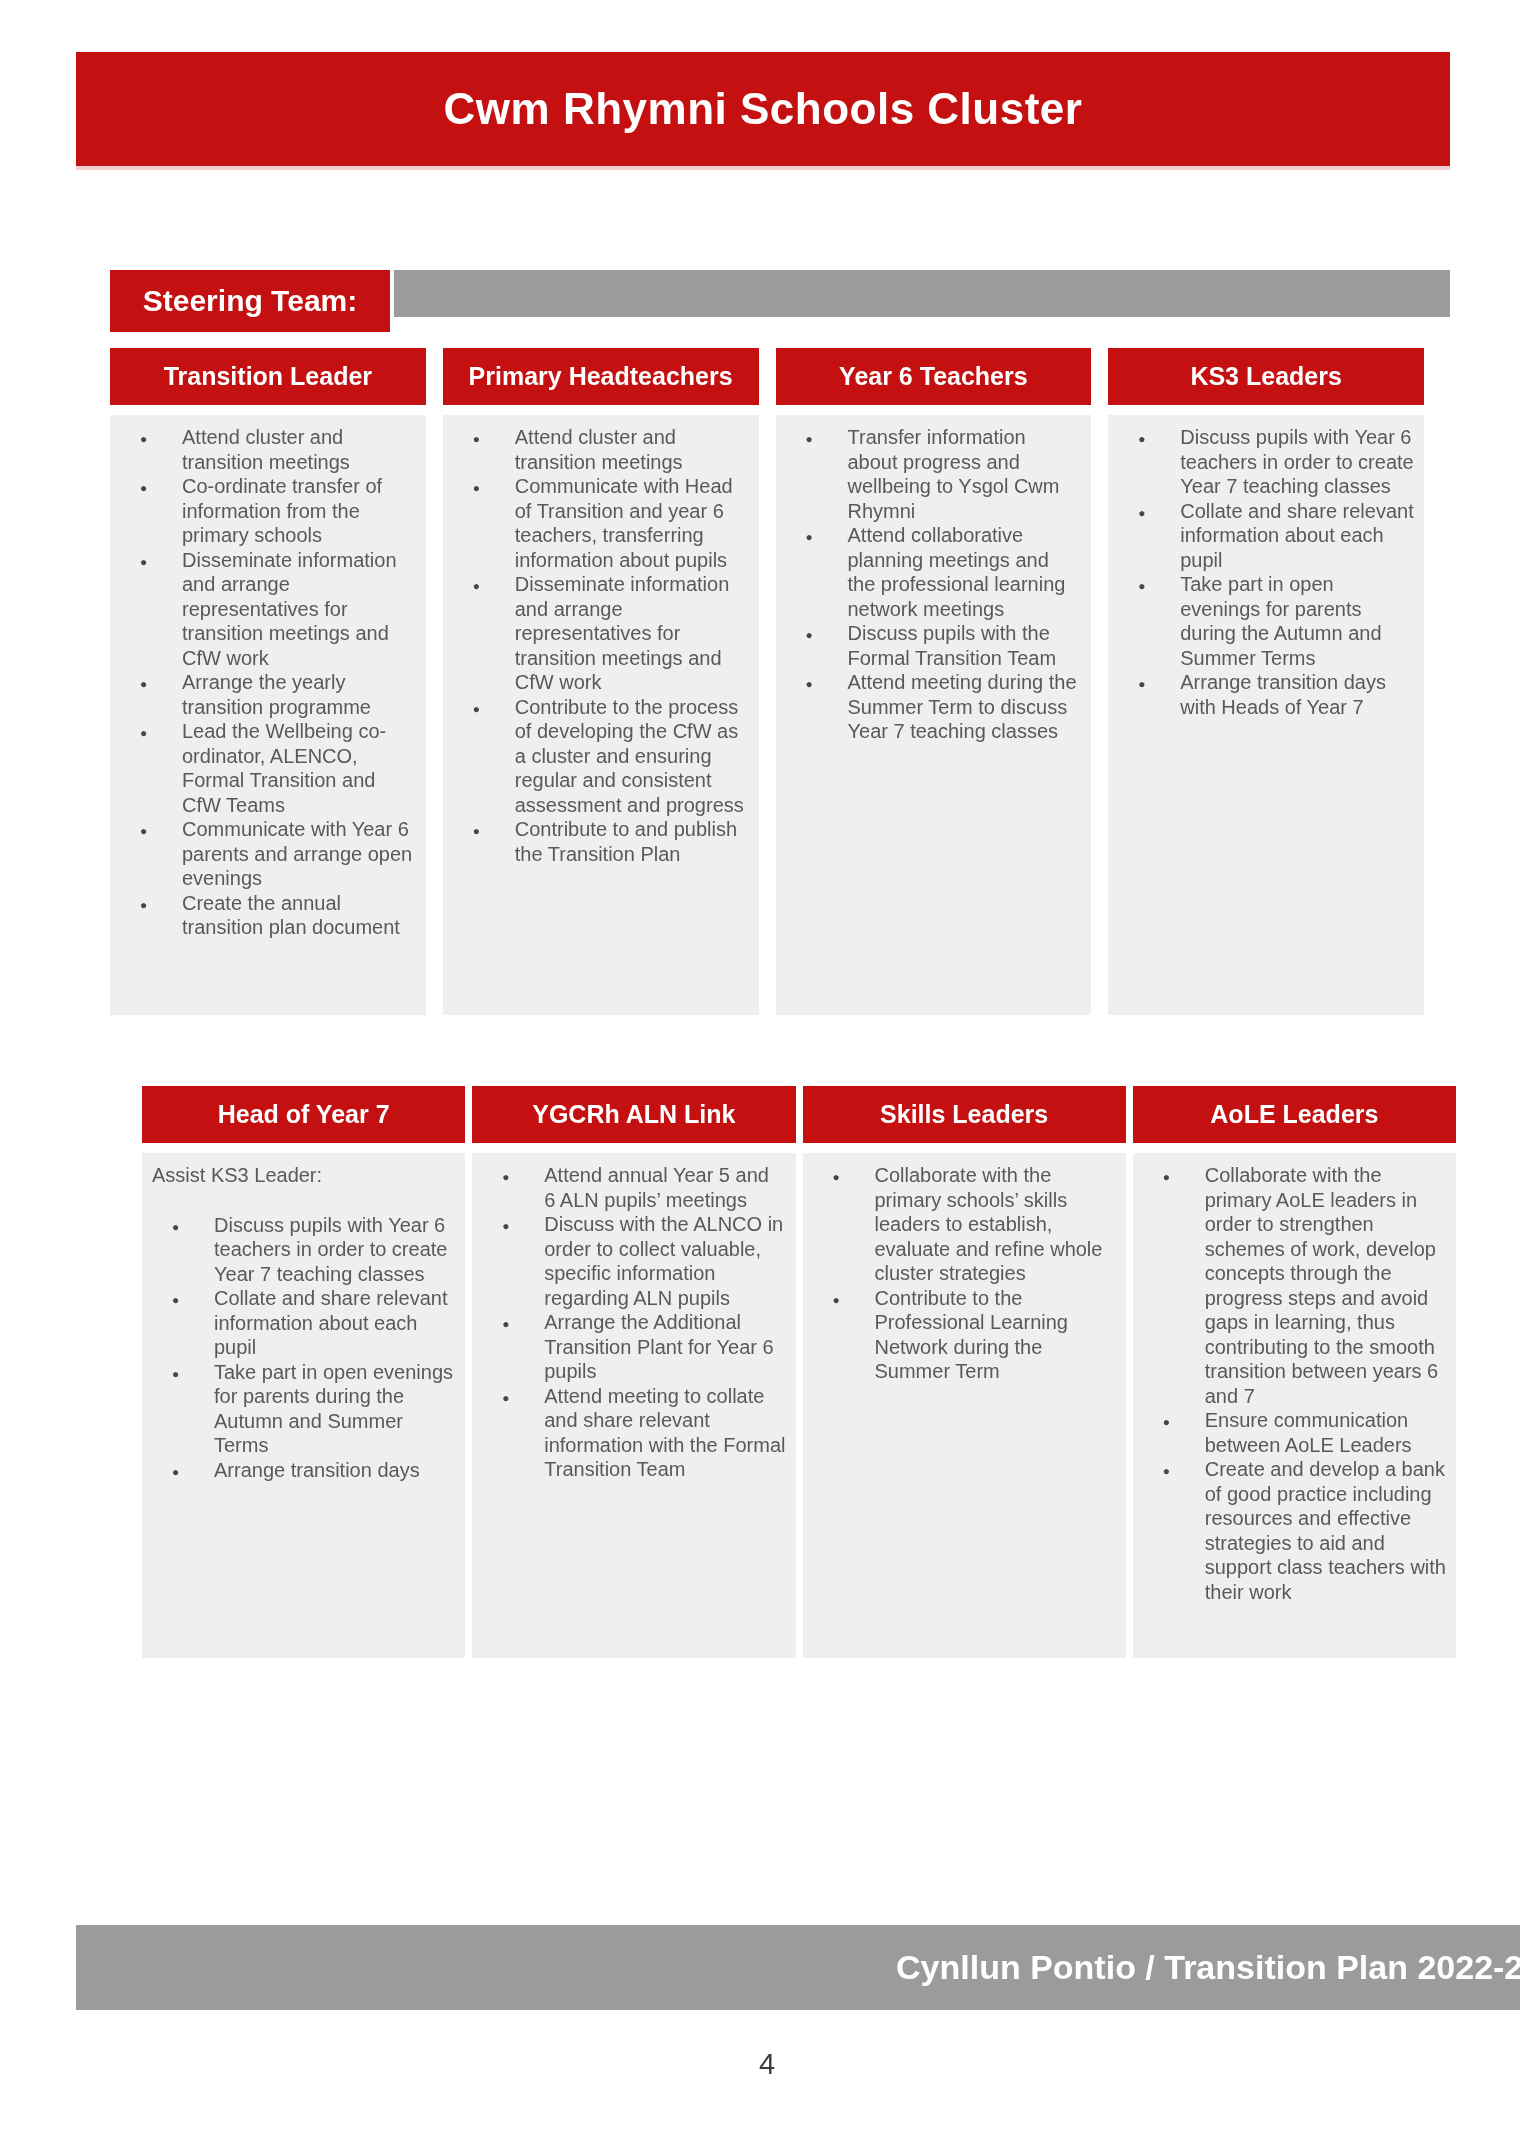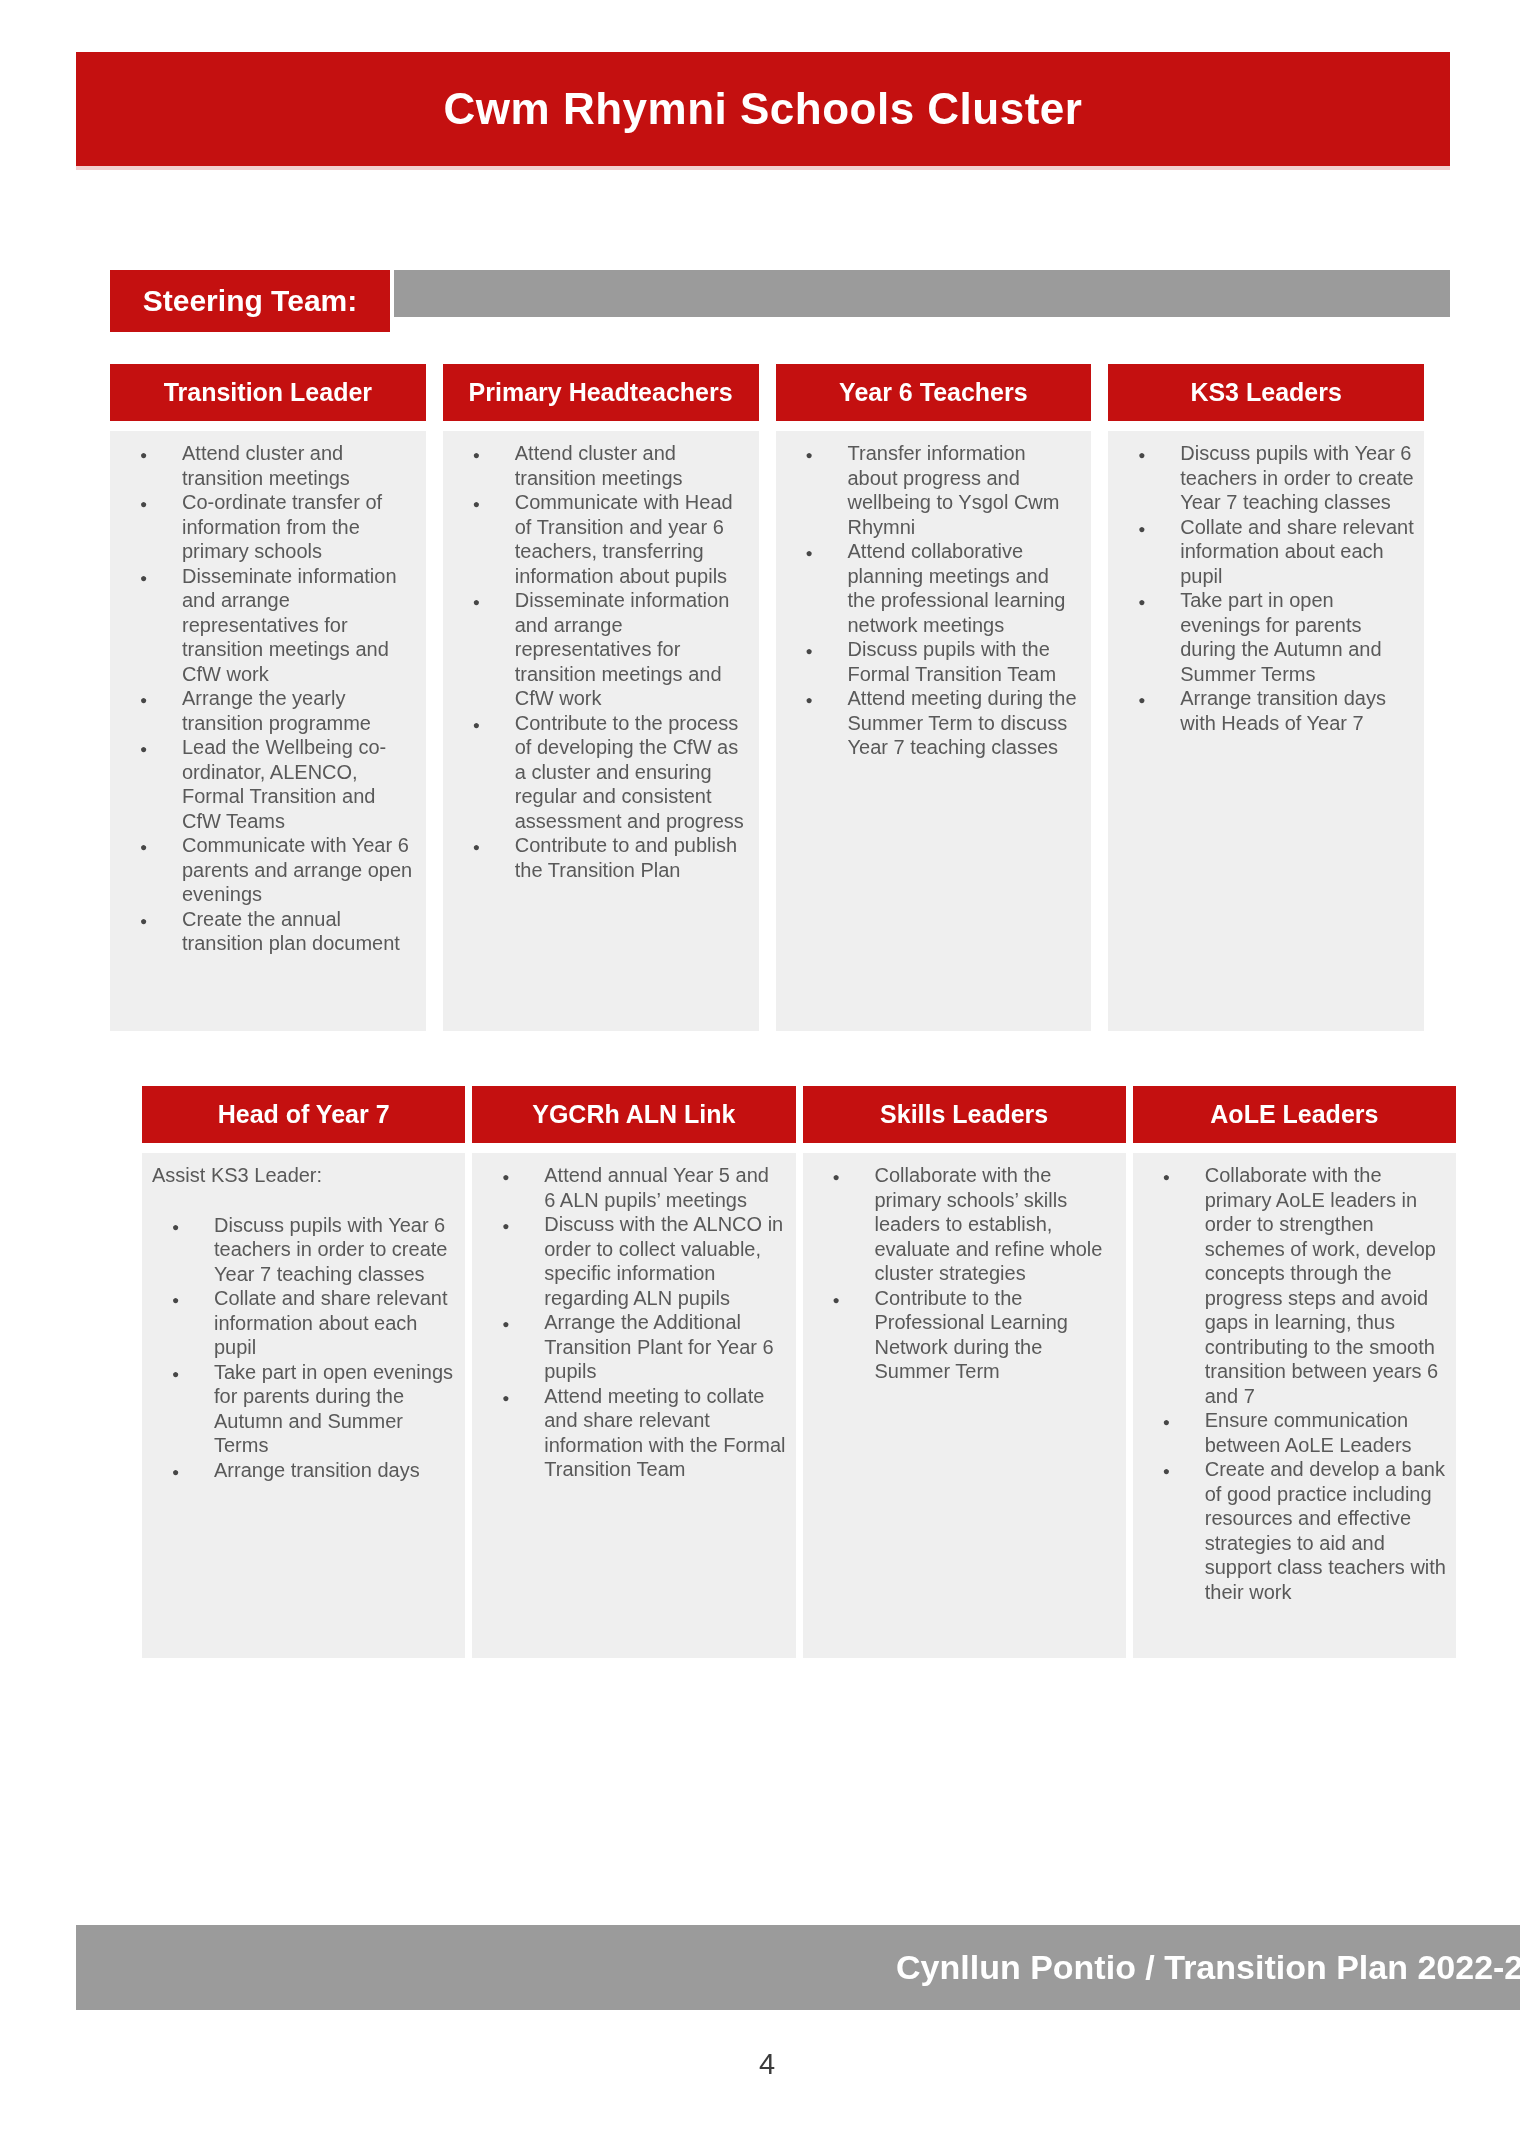--- a/index.html
+++ b/index.html
@@ -31,21 +31,21 @@
   }
   .steering-label{
     width:280px;height:62px;background:var(--red);color:#ffffff;
     font-size:30px;font-weight:bold;display:flex;align-items:center;justify-content:center;
   }
   .steering-fill{flex:1;background:var(--bar_gray);margin-left:4px;}
   .grid{
     position:absolute;left:110px;width:1314px;
     display:flex;gap:7px;
   }
-  .grid.row1{top:364px;gap:17px;}
+  .grid.row1{top:348px;gap:17px;}
   .grid.row2{top:1086px;margin-left:32px;}
   .col{flex:1;display:flex;flex-direction:column;min-width:0;}
   .col-header{
     height:57px;background:var(--red);color:#ffffff;
     display:flex;align-items:center;justify-content:center;
     font-size:25px;font-weight:bold;text-align:center;
   }
   .card{
     margin-top:10px;background:var(--card_bg);
     padding:10px 10px 0 0;

